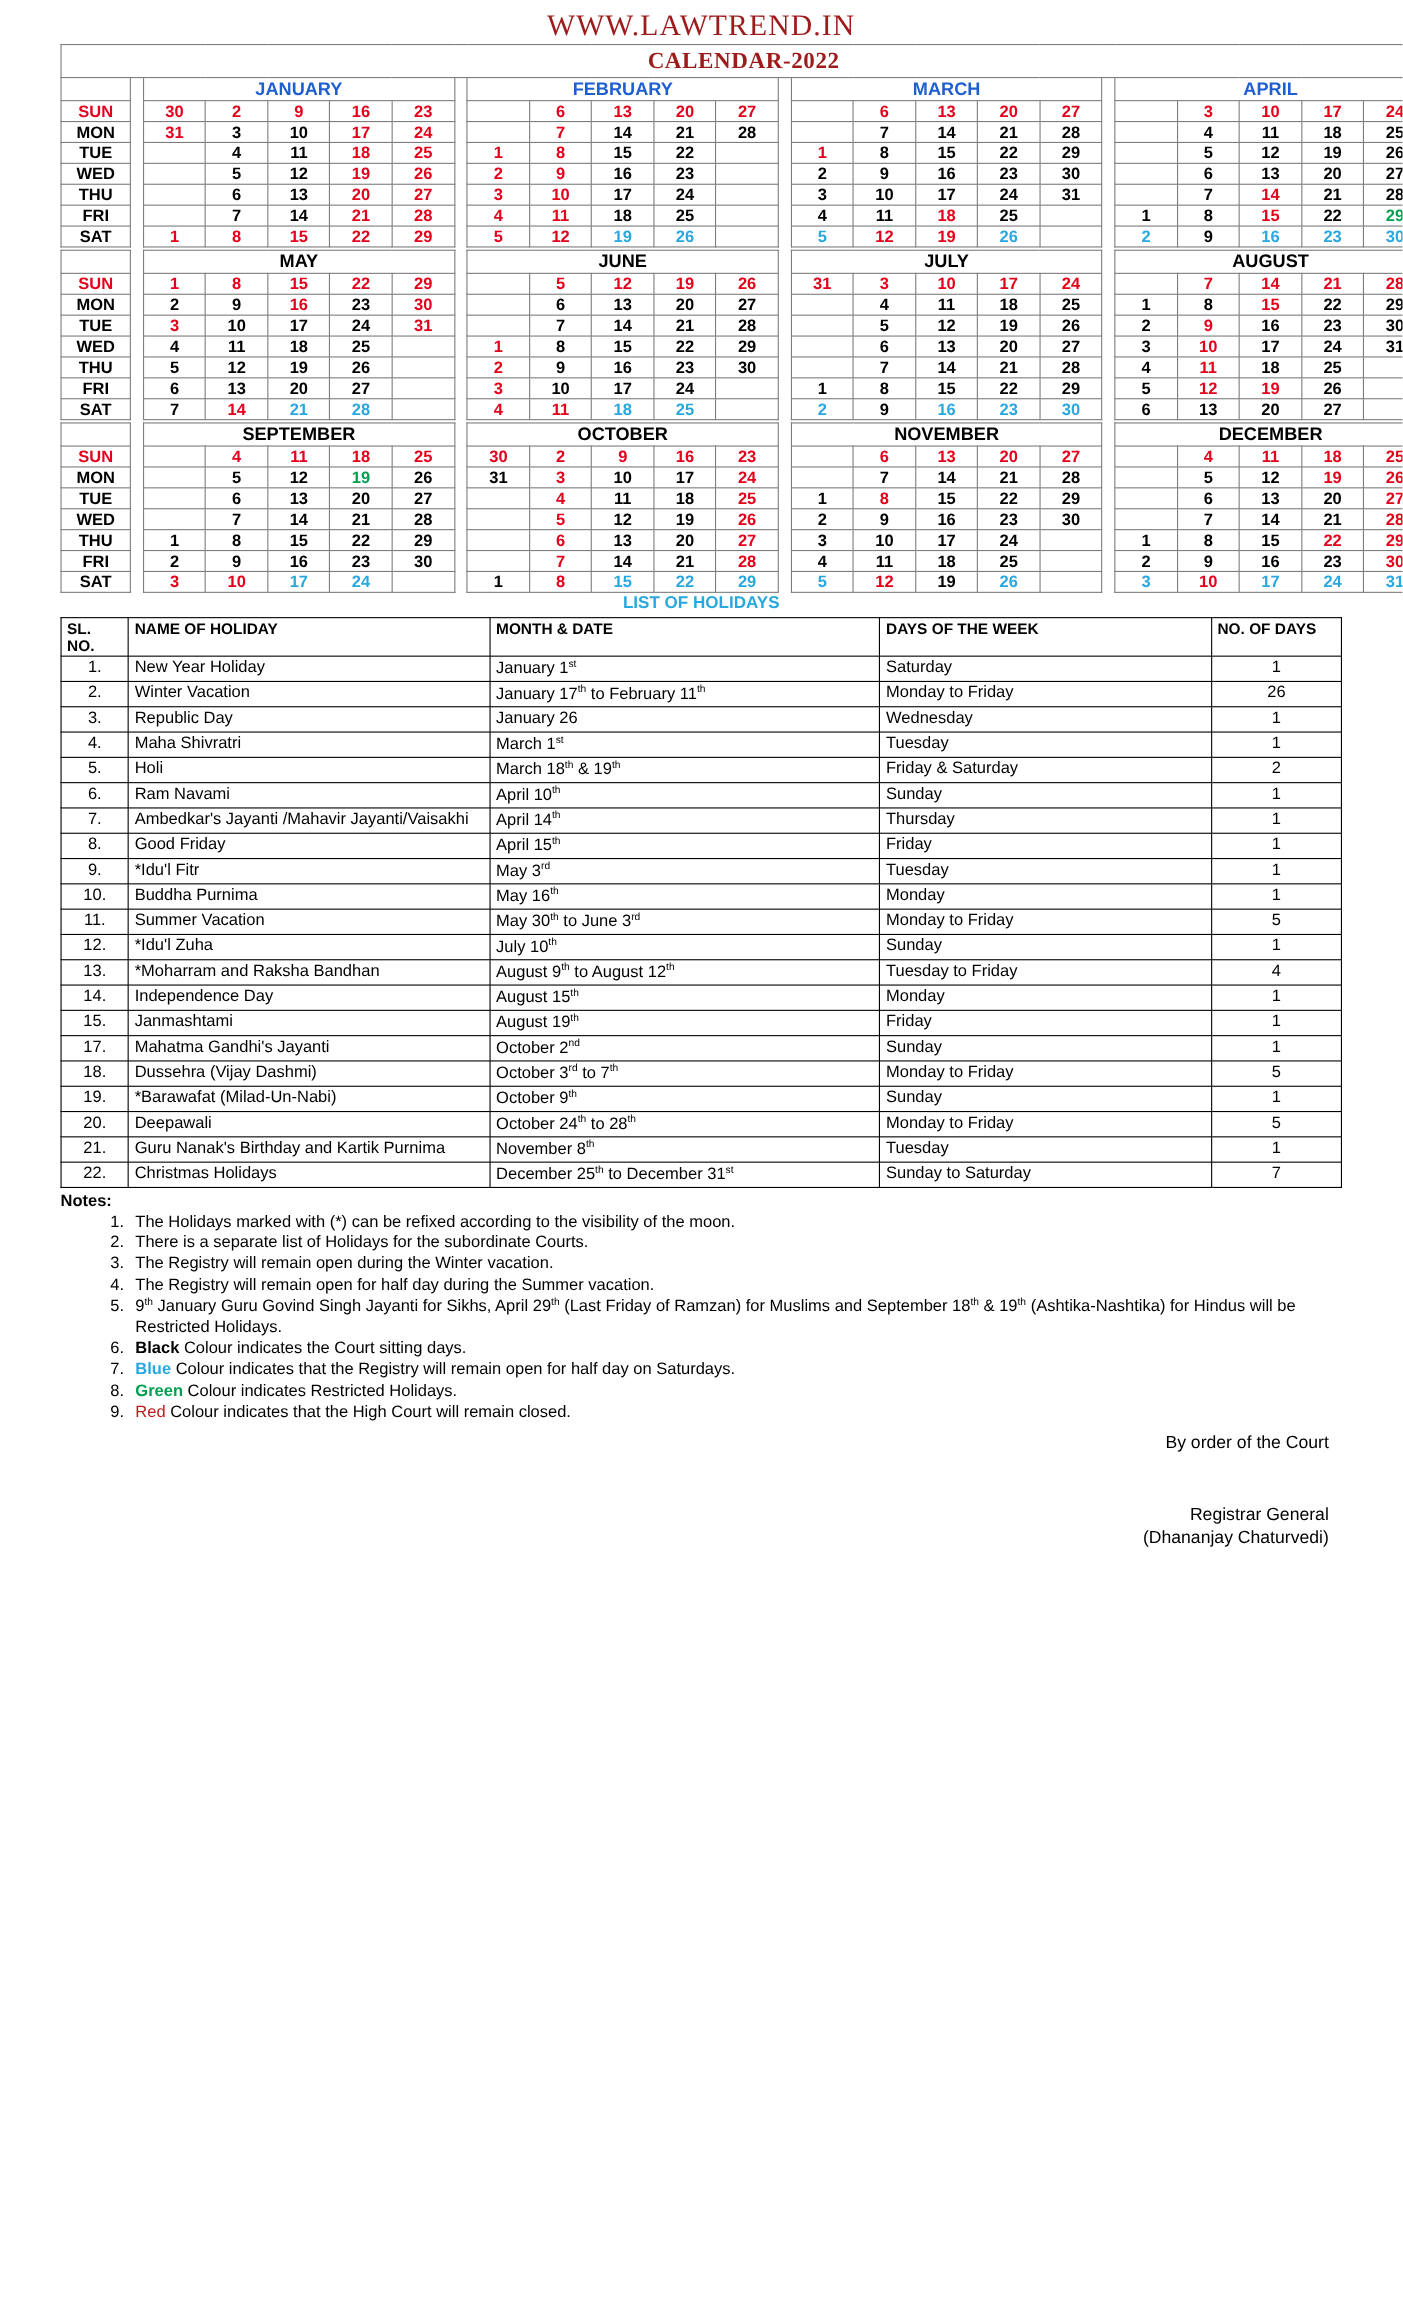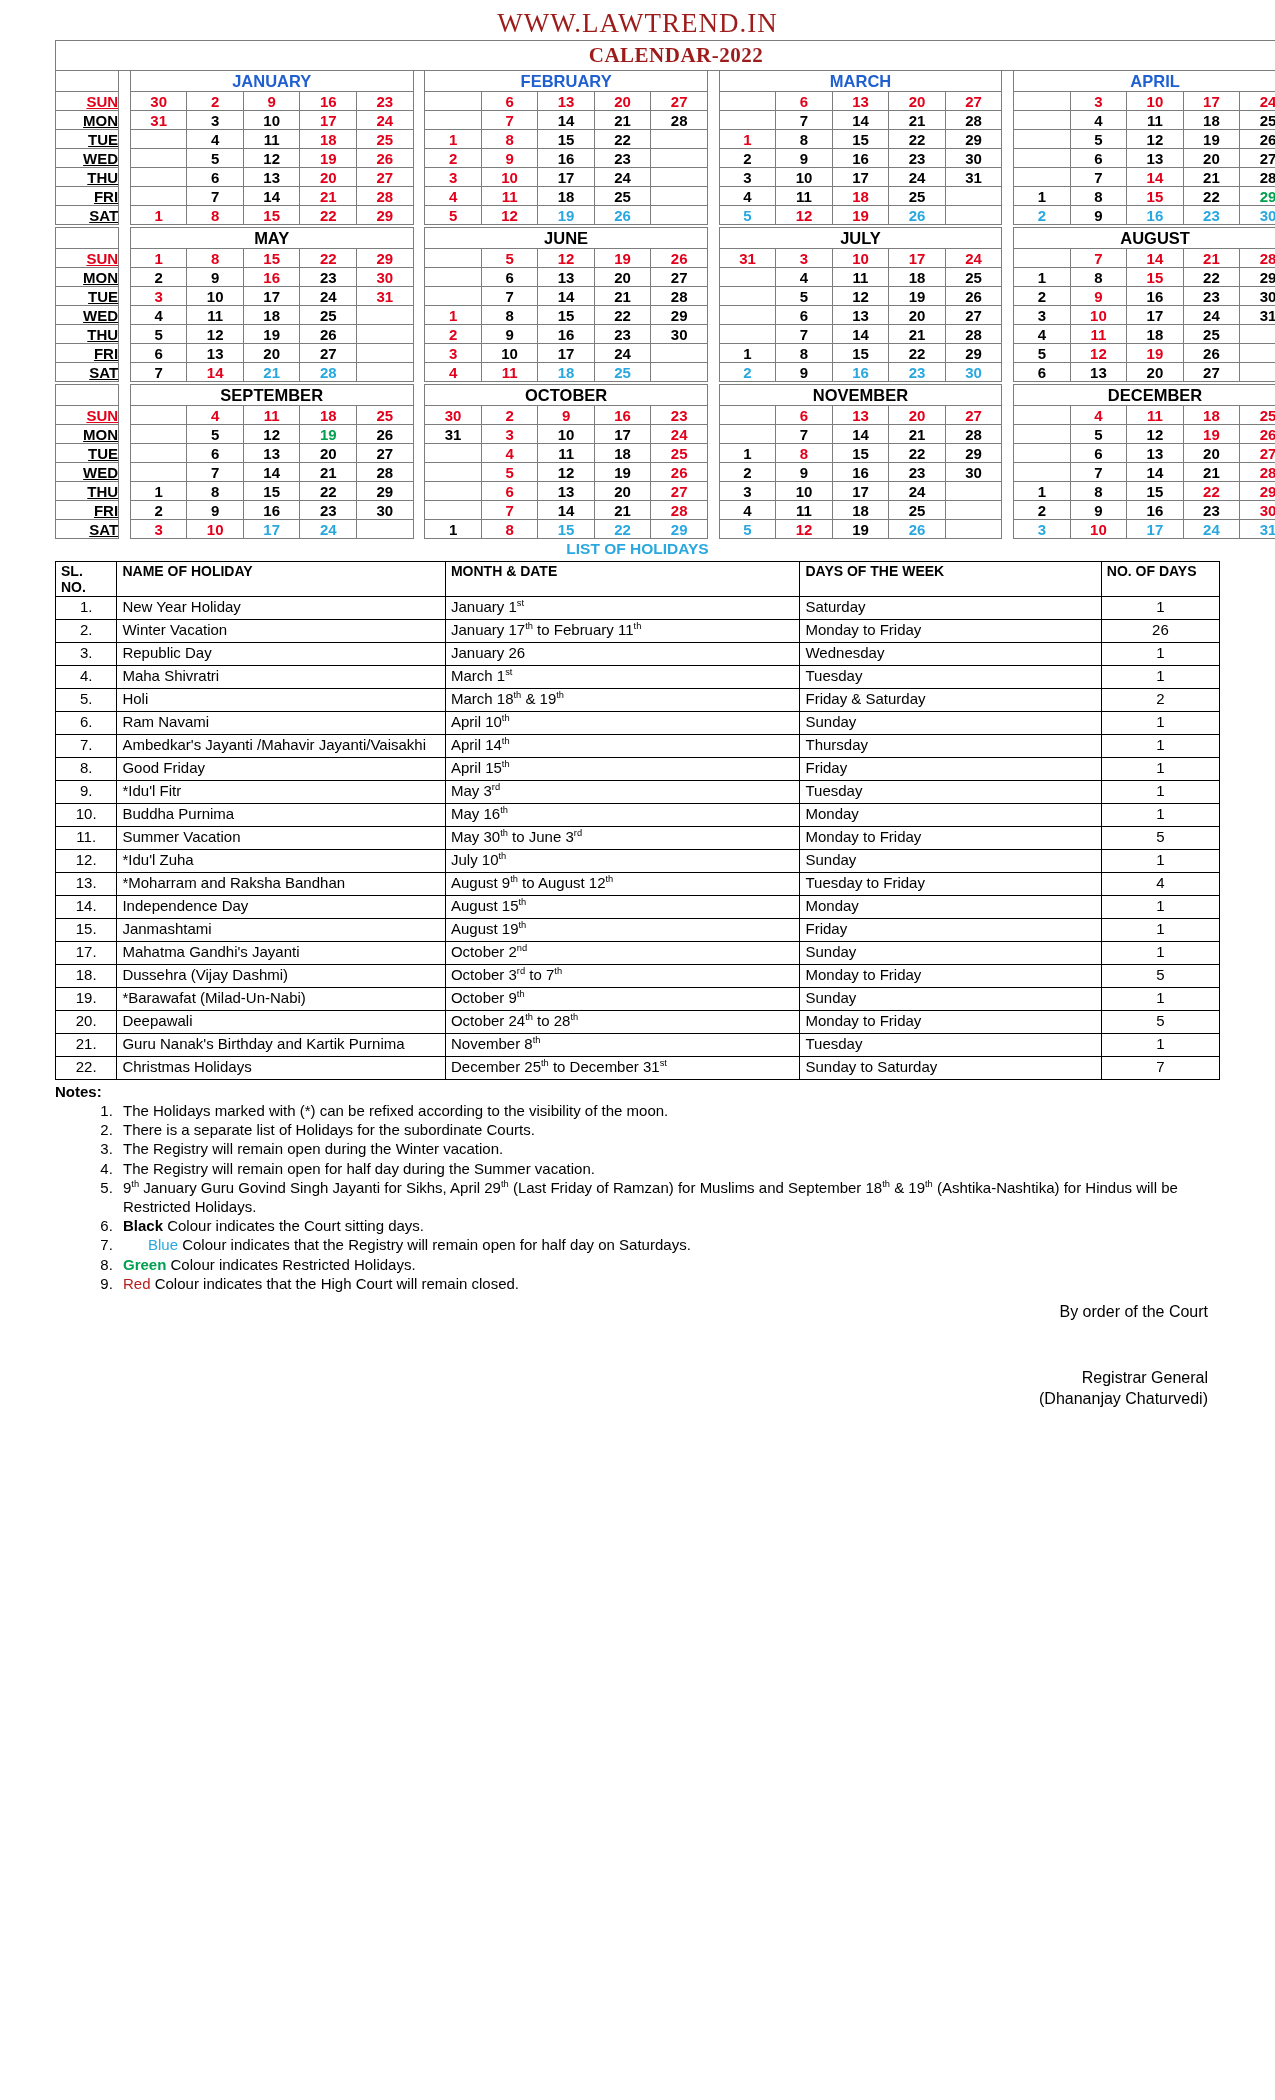--- a/index.html
+++ b/index.html
@@ -35,23 +35,22 @@
     height:30px;
     letter-spacing:0.5px;
   }
   .mon-name {
     text-align:center; font-weight:bold; font-size:16.5px; height:21px;
     font-family:"Liberation Sans", sans-serif;
   }
   .mon-blue { color:#1f5fd0; }
   .mon-black { color:#000; }
   .daylbl {
-    text-align:right; font-weight:bold; font-size:15px; height:19px;
+    text-align:center; font-weight:bold; font-size:15px; height:19px;
     font-family:"Liberation Sans", sans-serif;
-    text-decoration:underline;
   }
   .num {
     text-align:center; font-weight:bold; font-size:15px; height:19px;
     font-family:"Liberation Sans", sans-serif;
   }
   .c-red   { color:#e3001b; }
   .c-black { color:#000000; }
   .c-blue  { color:#29a8e0; }
   .c-green { color:#00a050; }
   .spacer-col { border:none !important; width:9px; }
@@ -72,21 +71,21 @@
   table.hol td { font-size:15px; font-family:"Liberation Sans", sans-serif; height:23px; }
   .ha-c { text-align:center; }
   th.small { font-size:12.5px; }
   sup { font-size:0.62em; vertical-align:super; }
 
   
   .notes-hd { font-weight:bold; font-size:15px; margin-top:3px; }
   ol.notes { margin:1px 0 0 0; padding-left:62px; font-size:15px; line-height:1.28; }
   ol.notes li { padding-left:6px; margin-bottom:0px; }
   .bld { font-weight:bold; }
-  .n-blue { color:#29a8e0; font-weight:normal;margin-left:25px; }
+  .n-blue { color:#29a8e0; font-weight:bold; }
   .n-green { color:#00a050; font-weight:bold; }
   .n-red { color:#b91c1c; font-weight:normal; }
 
   
   .sign-wrap { margin-top:10px; text-align:right; padding-right:12px; font-size:16px; }
   .sign-b { margin-top:46px; line-height:1.35; }
 </style>
 </head>
 <body>
 

